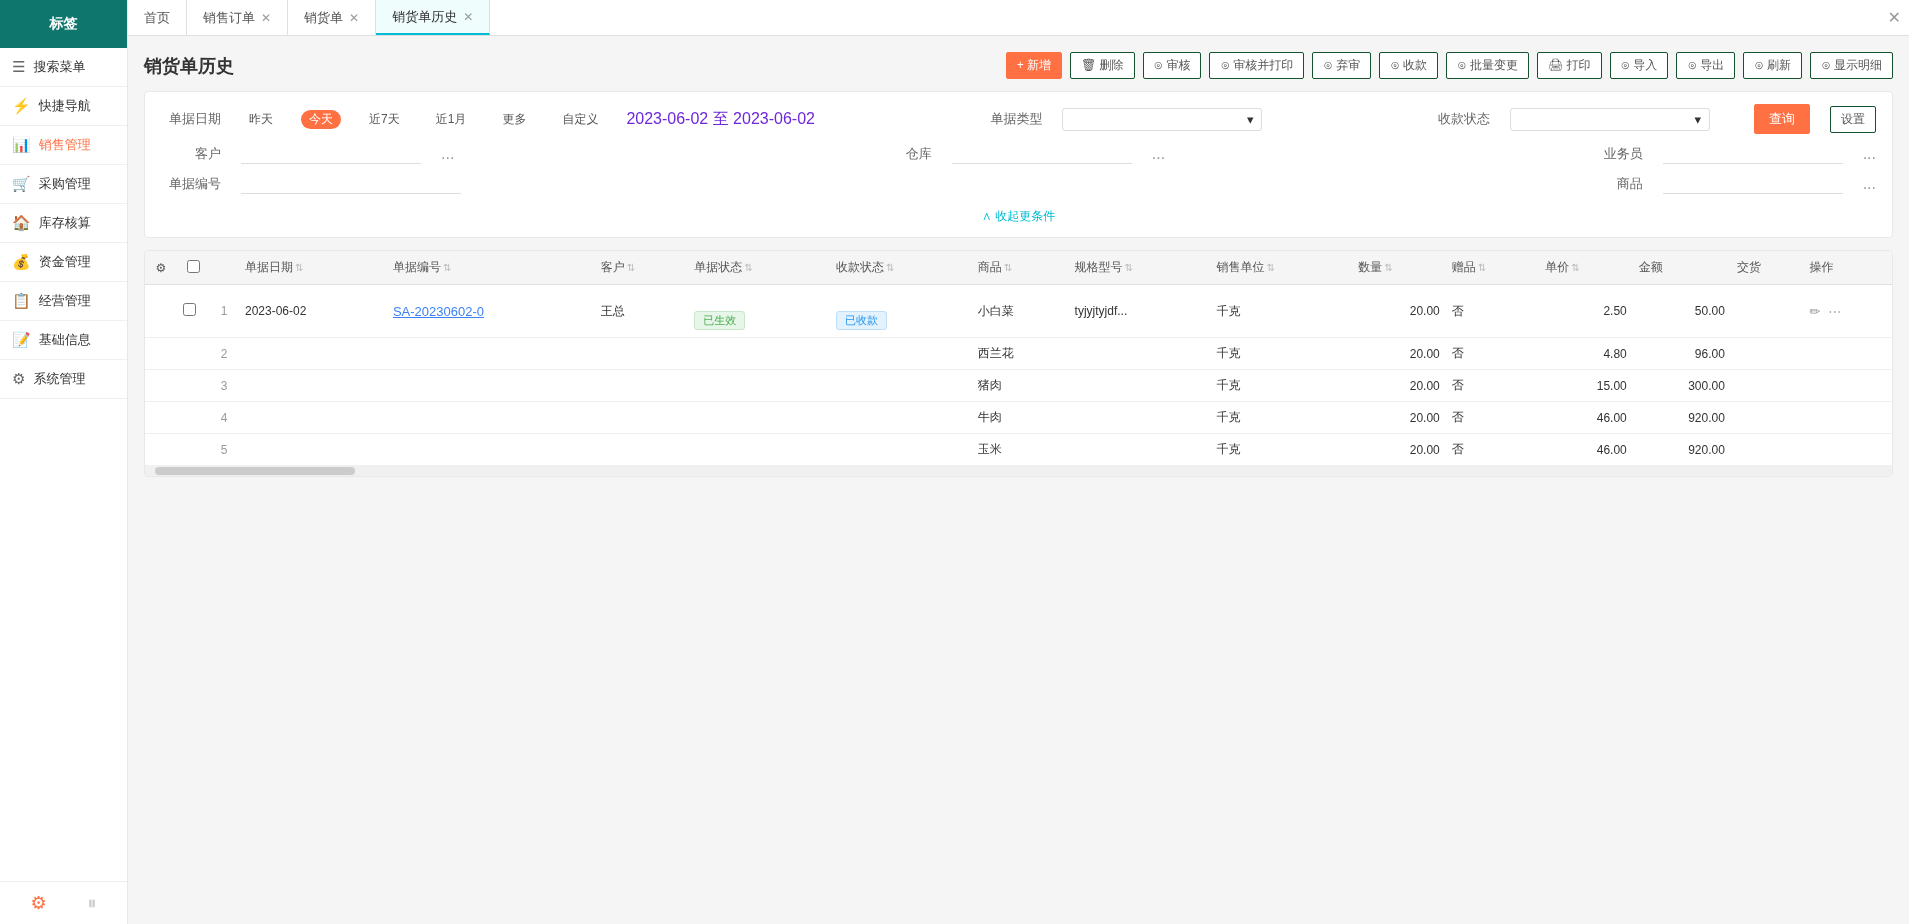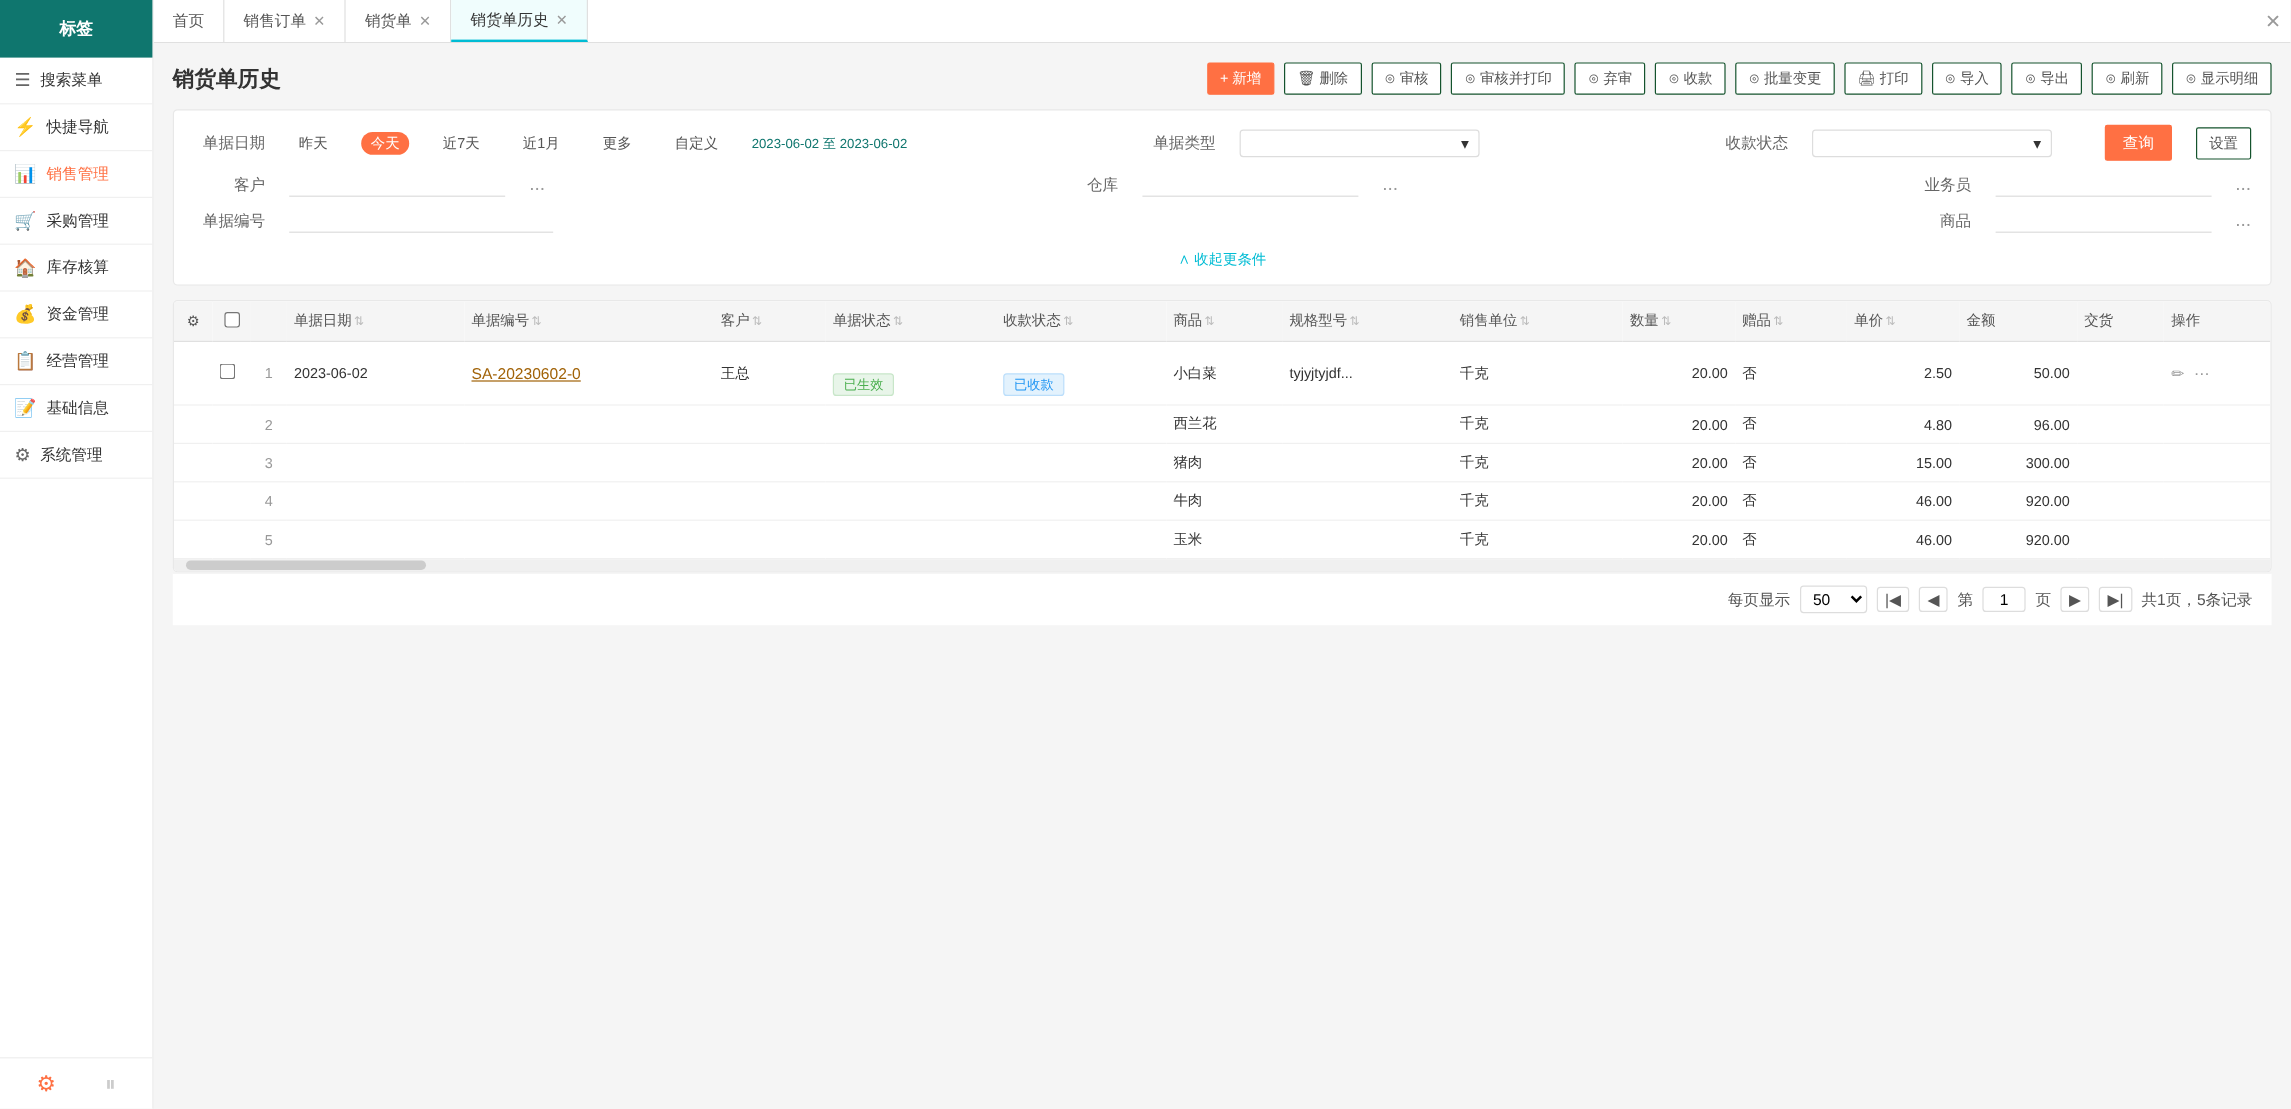--- a/index.html
+++ b/index.html
@@ -204,21 +204,21 @@
     }
     .status-badge {
       display: inline-block;
       padding: 1px 8px;
       border-radius: 3px;
       font-size: 11px;
       margin-top: 19px;
     }
     .badge-green { background: #e8f5e9; color: #4caf50; border: 1px solid #c8e6c9; }
     .badge-blue { background: #e3f2fd; color: #2196f3; border: 1px solid #bbdefb; }
-    .col-link { color: #a16207; cursor: pointer; text-decoration: underline; margin-top: 44px; }
+    .col-link { color: #3b82f6; cursor: pointer; text-decoration: underline; margin-top: 44px; }
     .sort-icon { color: #bbb; margin-left: 2px; font-size: 10px; }
 
     
     .table-footer {
       background: #fffde7;
       padding: 8px 12px;
       border-top: 1px solid #e0e0e0;
       display: flex;
       align-items: center;
       font-size: 12px;
@@ -369,21 +369,21 @@
       <div class="filter-row">
         <span class="filter-label">单据日期</span>
         <div class="date-pills">
           <span class="date-pill">昨天</span>
           <span class="date-pill active">今天</span>
           <span class="date-pill">近7天</span>
           <span class="date-pill">近1月</span>
           <span class="date-pill">更多</span>
           <span class="date-pill">自定义</span>
         </div>
-        <span style="color:#0f766e;font-size:11px;">2023-06-02 至 2023-06-02</span>
+        <span style="color:#6d28d9;font-size:16px;">2023-06-02 至 2023-06-02</span>
 
         <span style="flex:1"></span>
 
         <span class="filter-label">单据类型</span>
         <div class="filter-select" style="width:200px;">
           <span></span>
           <span>▾</span>
         </div>
 
         <span style="flex:1"></span>
@@ -556,31 +556,15 @@
             </tr>
           </tbody>
       </table>
 
 
       <div class="scrollbar-row">
         <div class="scrollbar-thumb"></div>
       </div>
     </div>
 
-    <div class="pagination">
-      <span>每页显示</span>
-      <select class="page-select">
-        <option>50</option>
-        <option>20</option>
-        <option>100</option>
-      </select>
-      <button class="page-btn">|◀</button>
-      <button class="page-btn">◀</button>
-      <span>第</span>
-      <input class="page-input" value="1" style="">
-      <span>页</span>
-      <button class="page-btn">▶</button>
-      <button class="page-btn">▶|</button>
-      <span>共1页，5条记录</span>
-    </div>
 
   </div>
 </div>
 
 </body></html>

